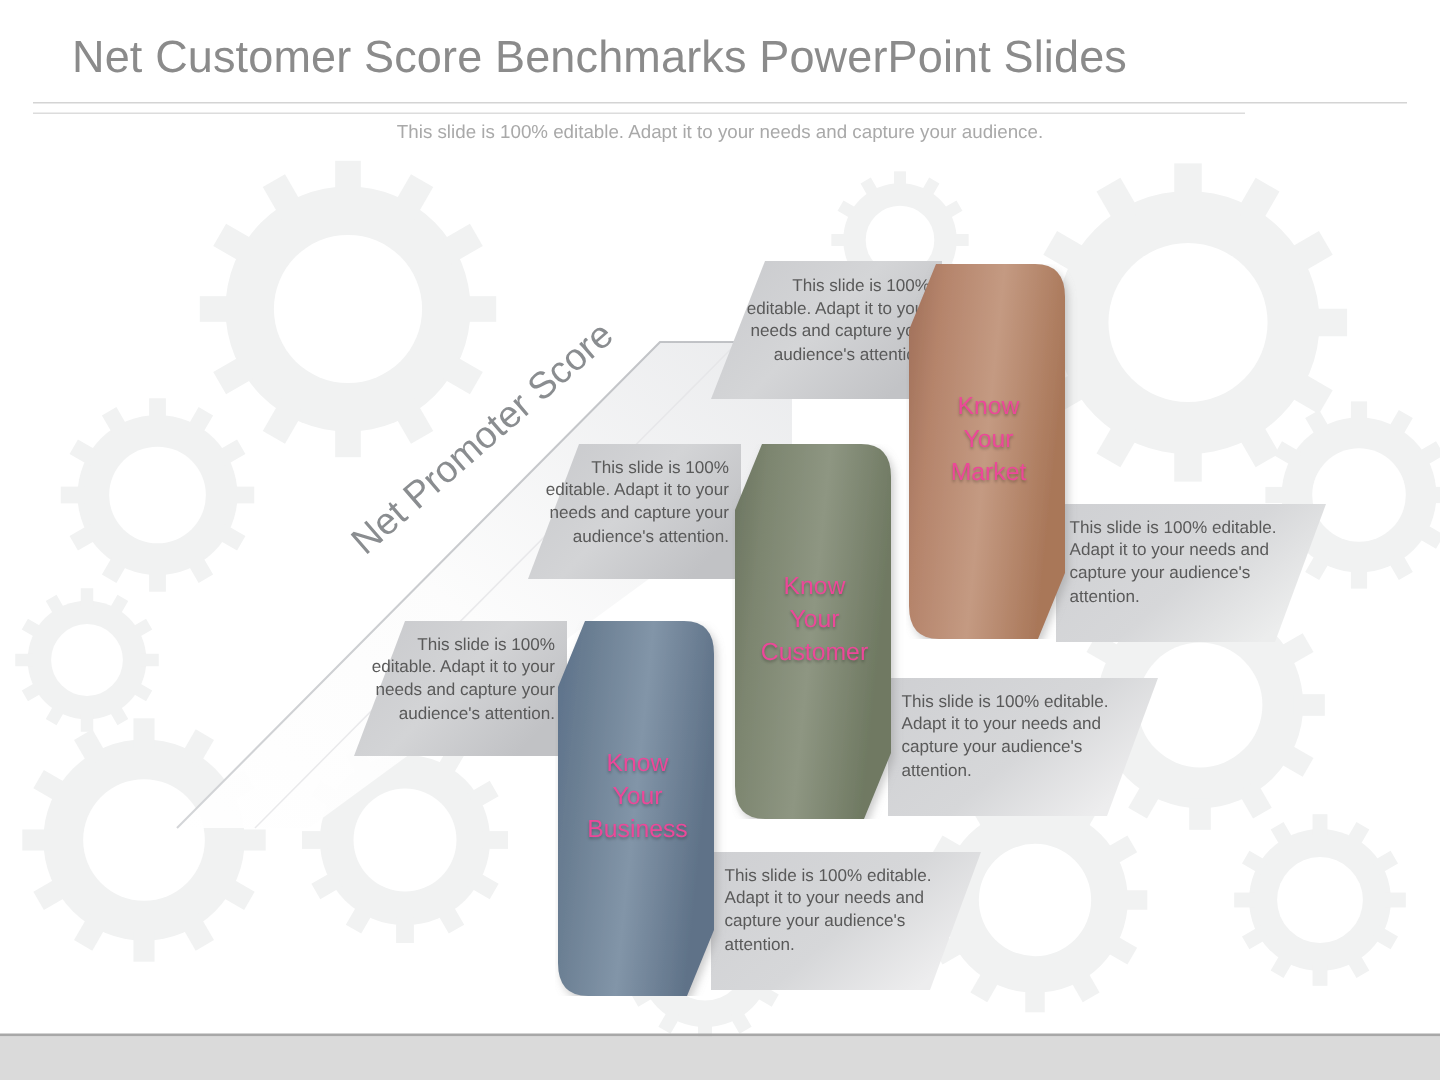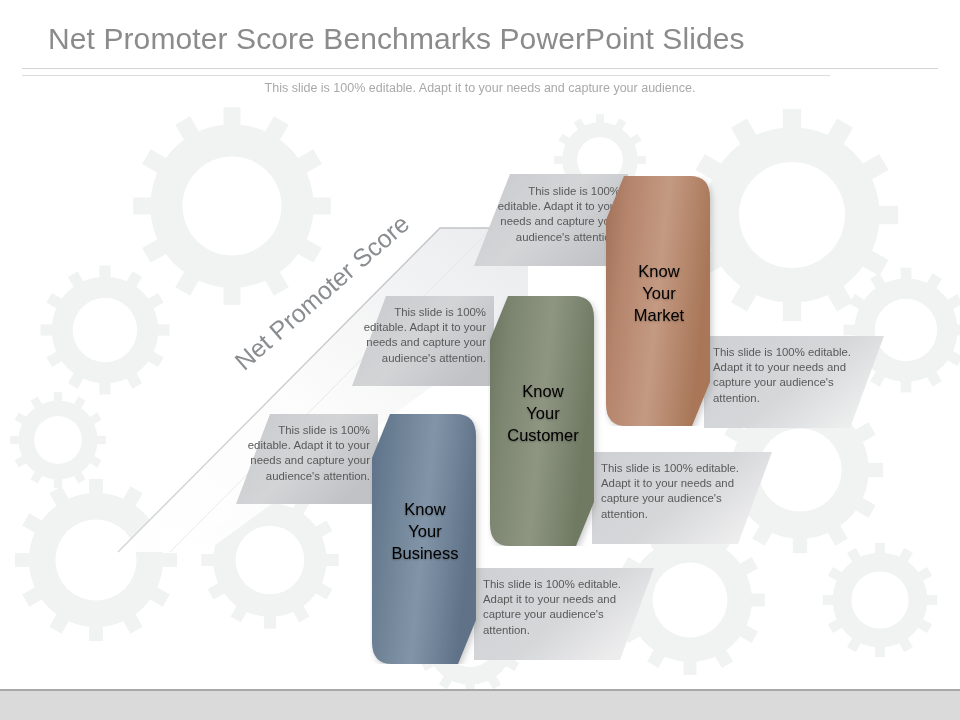--- a/index.html
+++ b/index.html
@@ -54,21 +54,21 @@
   .cap svg{position:absolute;left:0;top:0;z-index:1;}
 
   .cap-left{text-align:right;}
   .cap-right{text-align:left;}
 
   
   .block{position:absolute;z-index:4;}
   .block svg{position:absolute;left:0;top:0;}
   .block .blabel{
     position:absolute;z-index:3;
-    text-align:center;color:#000000;
+    text-align:center;color:#ec4899;
     font-size:16.5px;line-height:22px;
     text-shadow:0 1px 2px rgba(0,0,0,.28);
     white-space:pre-line;
   }
 
   
   .footer-rule{position:absolute;left:0;top:689px;width:960px;height:2px;background:#a8a8a8;z-index:6;}
   .footer-bar{position:absolute;left:0;top:691px;width:960px;height:29px;background:#dadada;z-index:6;}
 </style>
 </head>
@@ -125,21 +125,21 @@
         <use href="#gearSimple" transform="translate(906,330) scale(0.60)"></use>
         <use href="#gearSimple" transform="translate(800,470) scale(0.80)"></use>
         <use href="#gearSimple" transform="translate(690,600) scale(0.72)"></use>
         <use href="#gearSimple" transform="translate(880,600) scale(0.55)"></use>
         <use href="#gearSimple" transform="translate(470,640) scale(0.52)"></use>
         <use href="#gearSimple" transform="translate(600,160) scale(0.44)"></use>
       </g>
     </svg>
   </div>
 
-  <div class="title">Net Promoter Score Benchmarks PowerPoint Slides</div>
+  <div class="title">Net Customer Score Benchmarks PowerPoint Slides</div>
   <div class="divider-1"></div>
   <div class="divider-2"></div>
   <div class="subtitle">This slide is 100% editable.  Adapt it to your needs and capture your audience.</div>
 
   <div class="diag-band">
     <svg width="420" height="420" viewBox="0 0 420 420" aria-hidden="true">
       <defs>
         <linearGradient id="bandGrad" x1="0" y1="1" x2="1" y2="0">
           <stop offset="0" stop-color="#ffffff"></stop>
           <stop offset="0.45" stop-color="#fcfcfc"></stop>

